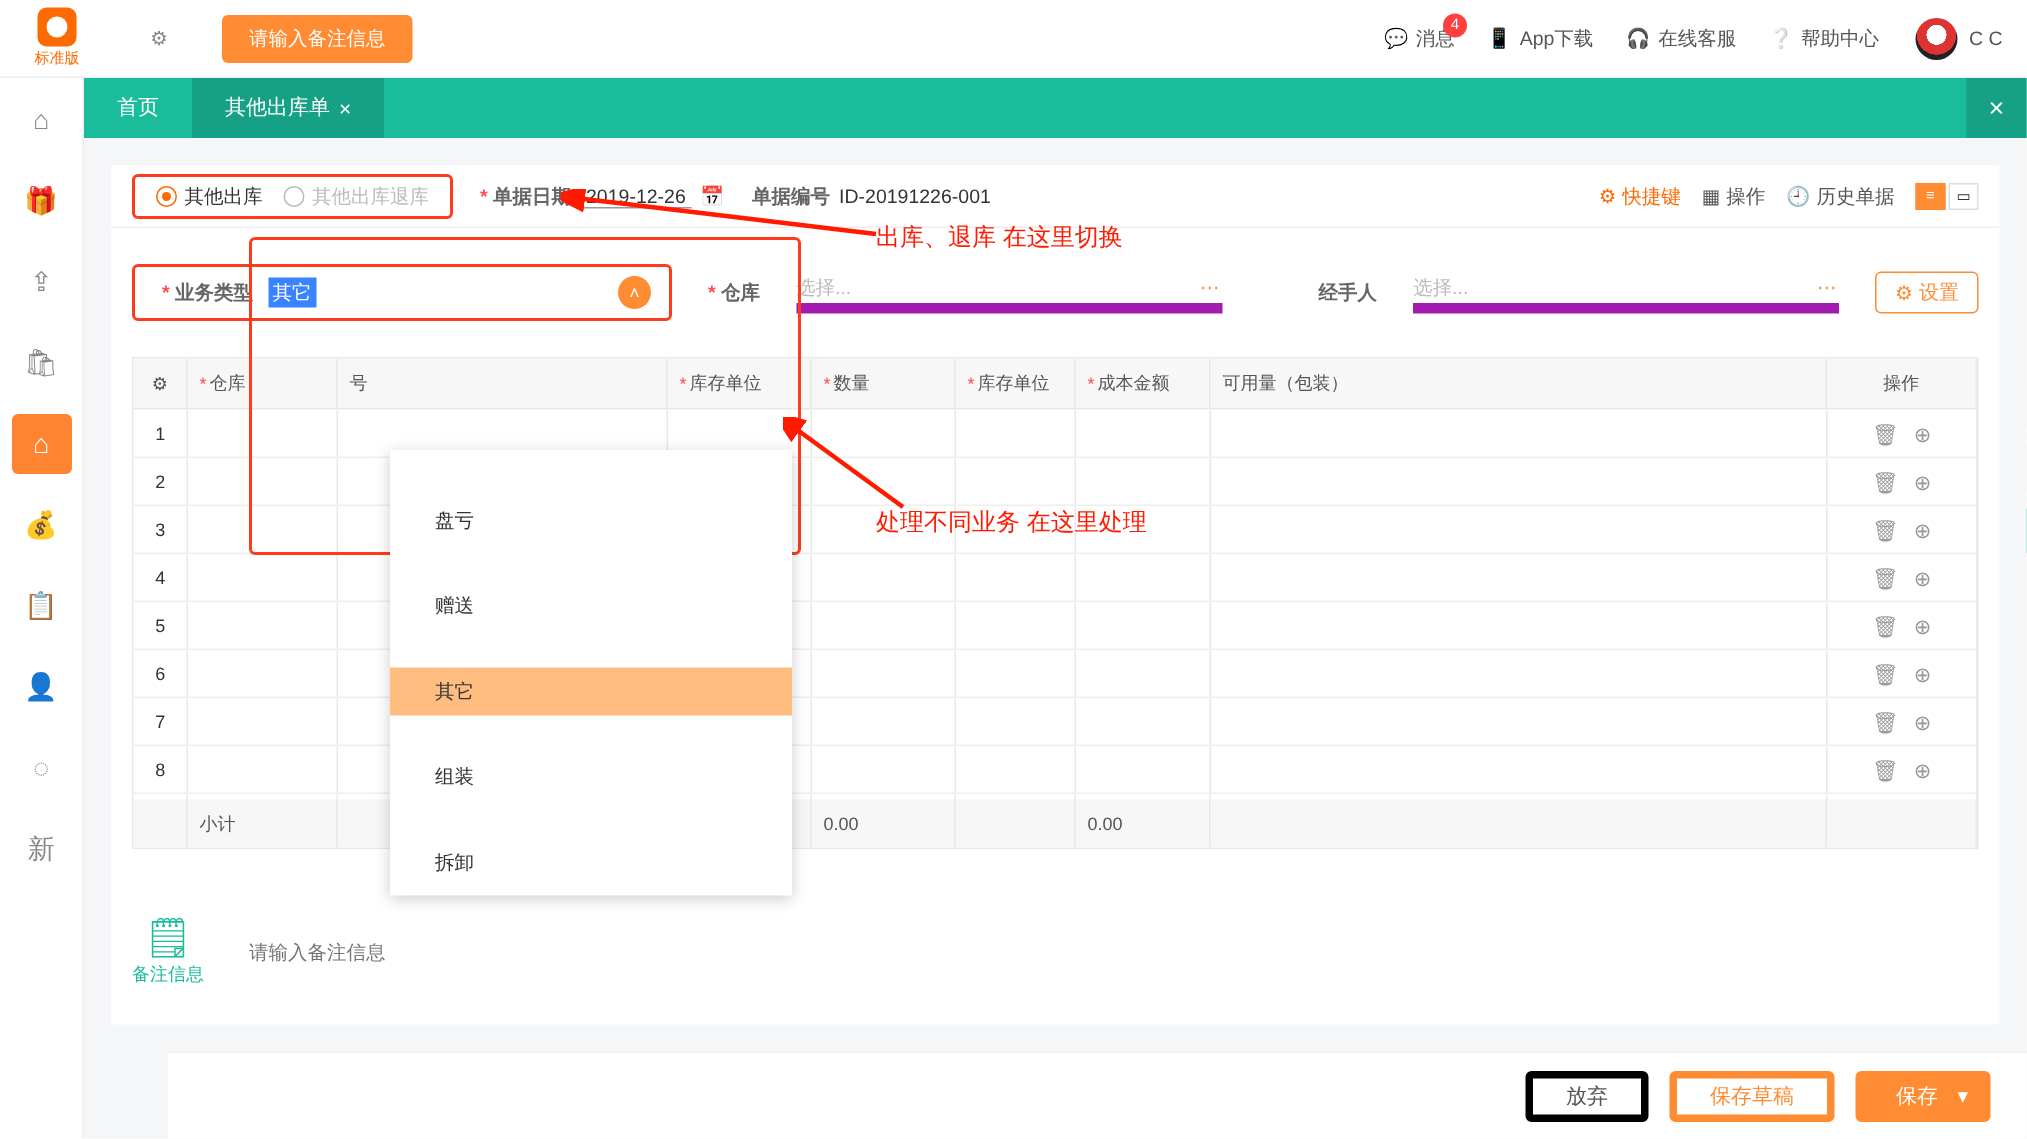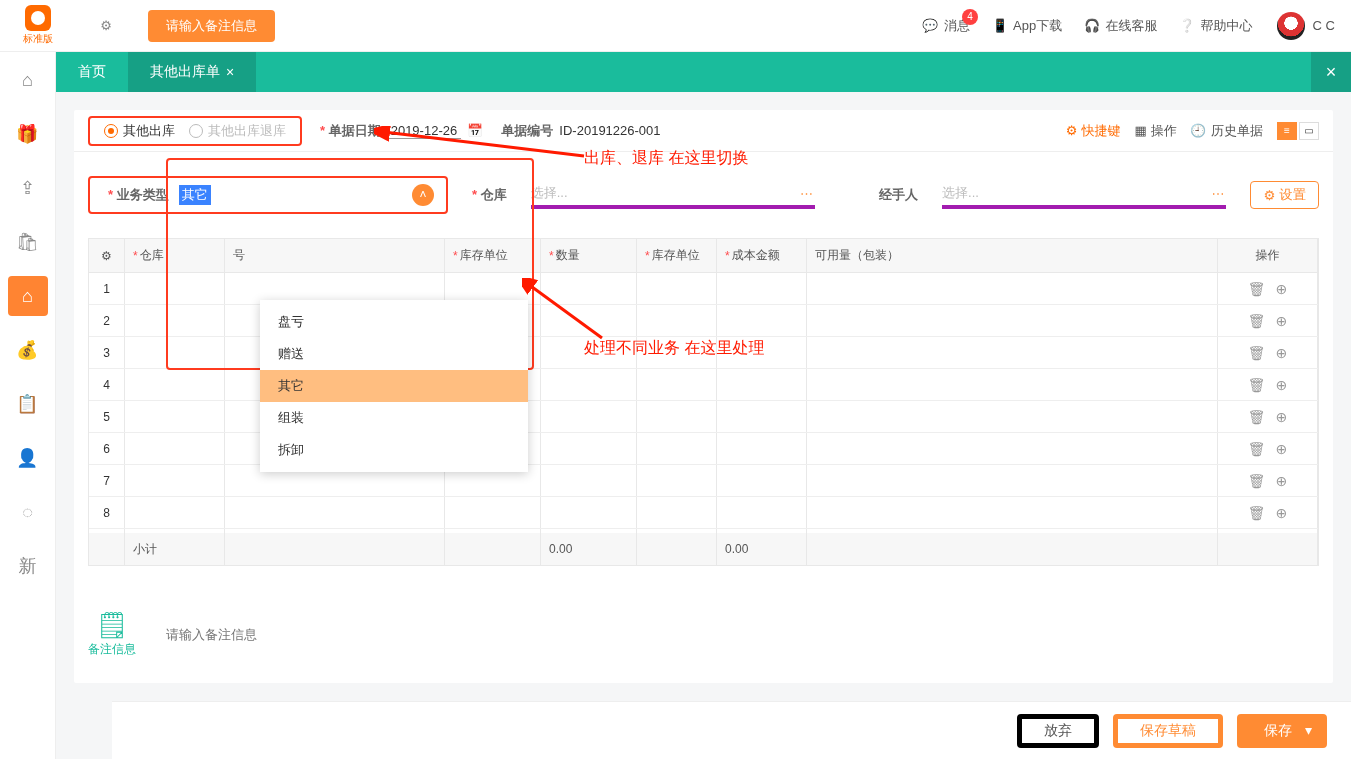--- a/index.html
+++ b/index.html
@@ -61,28 +61,28 @@
 .tlink.orange { color: #ff6a00; }
 .view-toggle { display: flex; gap: 2px; }
 .view-btn { width: 20px; height: 18px; background: #fff; border: 1px solid #ddd; display: flex; align-items: center; justify-content: center; font-size: 10px; }
 .view-btn.active { background: #ff8b33; border-color: #ff8b33; color: #fff; }
 
 
 .form-row2 { height: 48px; display: flex; align-items: center; padding: 0 14px; gap: 24px; }
 .biz-box { border: 2px solid #ff3b1f; border-radius: 4px; padding: 6px 12px 6px 18px; width: 360px; display: flex; align-items: center; gap: 10px; position: relative; }
 .biz-val { background: #3a83ff; color: #fff; padding: 1px 3px; font-size: 13px; }
 .biz-chev { margin-left: auto; width: 22px; height: 22px; border-radius: 50%; background: #ff8b33; color: #fff; display: flex; align-items: center; justify-content: center; font-size: 12px; }
-.select-like { flex: 1; border-bottom: 4px solid #a21caf; height: 28px; display: flex; align-items: center; justify-content: space-between; }
+.select-like { flex: 1; border-bottom: 7px solid #a21caf; height: 28px; display: flex; align-items: center; justify-content: space-between; }
 .placeholder { color: #bbb; }
 .dots { color: #ff8b33; letter-spacing: 2px; }
 .setting-btn { border: 1px solid #ff8b33; color: #ff8b33; background: #fff; border-radius: 4px; height: 28px; padding: 0 12px; display: flex; align-items: center; gap: 4px; }
 
 
 .dropdown { position: absolute; left: 186px; top: 190px; width: 268px; background: #fff; box-shadow: 0 2px 10px rgba(0,0,0,.2); z-index: 50; padding: 6px 0; }
-.dd-item { height: 32px; padding: 0 18px; display: flex; align-items: center; font-size: 13px; }
+.dd-item { height: 32px; padding: 0 30px; display: flex; align-items: center; font-size: 13px; margin-top: 25px; }
 .dd-item.sel { background: #ffbe80; }
 
 
 .anno { position: absolute; color: #ff1a00; font-size: 16px; z-index: 60; pointer-events: none; }
 .arrow-svg { position: absolute; z-index: 55; pointer-events: none; }
 
 
 .grid { flex: 1; overflow: hidden; display: flex; flex-direction: column; margin: 0 14px; border: 1px solid #e8e8e8; }
 .ghead { display: flex; background: #f7f7f7; height: 34px; border-bottom: 1px solid #e8e8e8; }
 .gcell { border-right: 1px solid #e8e8e8; padding: 0 8px; display: flex; align-items: center; font-size: 12px; color: #555; }

